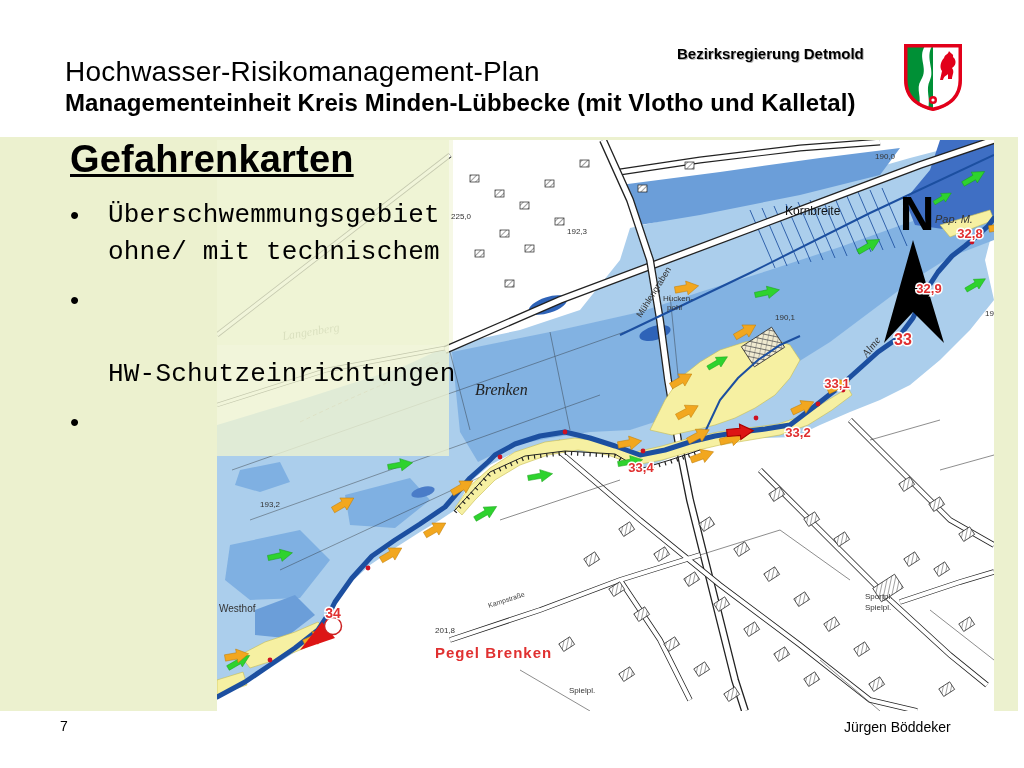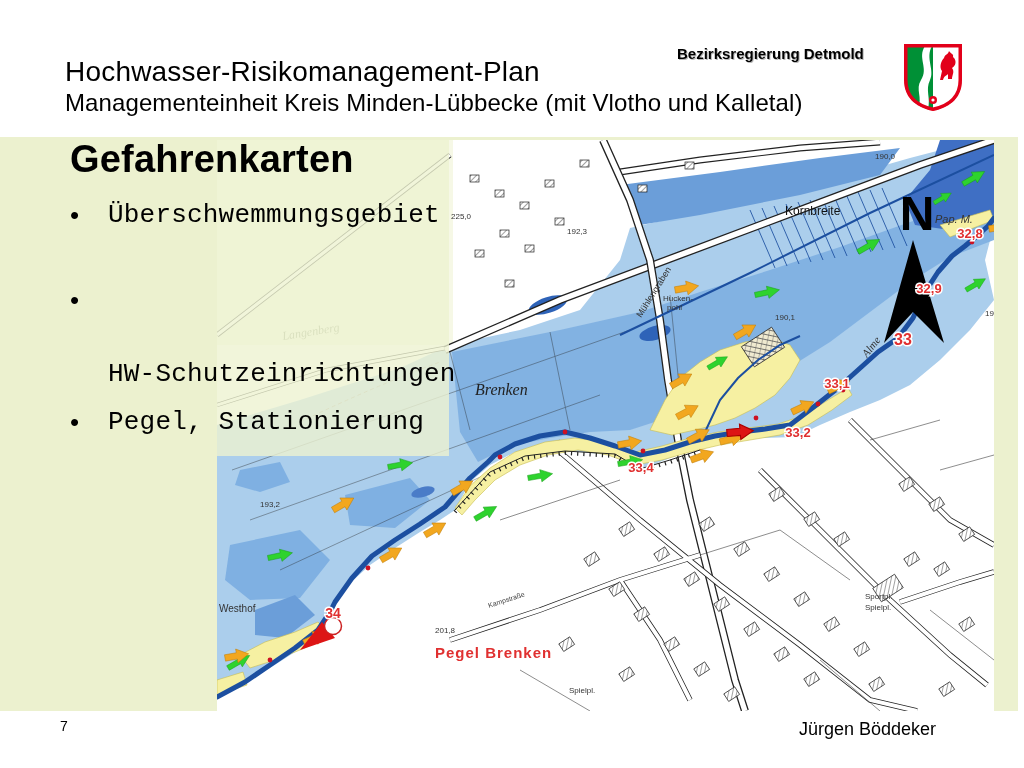--- a/index.html
+++ b/index.html
@@ -3,36 +3,36 @@
 <meta charset="utf-8">
 <style>
   html,body{margin:0;padding:0;background:#888;}
   .slide{position:relative;width:1024px;height:768px;background:#ffffff;overflow:hidden;
          font-family:"Liberation Sans",sans-serif;margin:0 auto;}
   .abs{position:absolute;}
   
   .org-label{left:677px;top:45px;font-size:15px;font-weight:bold;color:#000;
              text-shadow:1px 1px 0 #b8b8b8;}
   .title1{left:65px;top:56px;font-size:28px;font-weight:normal;color:#000;letter-spacing:.2px;white-space:nowrap;}
-  .title2{left:65px;top:89px;font-size:24px;font-weight:normal;color:#000;letter-spacing:.1px;white-space:nowrap;}
+  .title2{left:65px;top:89px;font-size:24px;font-weight:bold;color:#000;letter-spacing:.1px;white-space:nowrap;}
   
   .band{left:0;top:137px;width:1024px;height:574px;background:#ecf1cf;}
   .band-right-white{left:1018px;top:137px;width:6px;height:574px;background:#ffffff;}
   .map-wrap{left:217px;top:140px;width:777px;height:571px;background:#ffffff;}
   .map-wrap svg{display:block;}
   .overlay{left:217px;top:140px;width:232px;height:316px;background:rgba(237,242,209,0.80);}
   
-  .heading{left:70px;top:138px;font-size:38px;font-weight:bold;color:#000;letter-spacing:.2px;}
+  .heading{left:70px;top:138px;font-size:38px;font-weight:bold;color:#000;letter-spacing:.2px;text-decoration:underline;}
   .bullets{left:70px;top:197px;width:400px;color:#000;}
   .bullet{display:flex;margin-bottom:11px;}
   .bullet .marker{width:38px;font-size:26px;line-height:37px;flex:none;}
   .bullet .lines{font-size:26px;line-height:37px;letter-spacing:.2px;font-family:Liberation Mono, monospace;}
   
   .page-number{left:60px;top:718px;font-size:14px;color:#000;}
-  .author{left:799px;top:719px;font-size:18px;color:#000;}
+  .author{left:844px;top:719px;font-size:14px;color:#000;}
   .mlabel{font-family:"Liberation Sans",sans-serif;}
   .serifit{font-family:"Liberation Serif",serif;font-style:italic;}
 </style>
 </head>
 <body>
 
 <div class="slide">
 
   <div class="abs org-label">Bezirksregierung Detmold</div>
   <div class="abs title1">Hochwasser-Risikomanagement-Plan</div>
@@ -346,35 +346,32 @@
   </div>
 
   <div class="abs overlay"></div>
 
   <div class="abs heading">Gefahrenkarten</div>
   <div class="abs bullets">
     <div class="bullet">
       <span class="marker">•</span>
       <span class="lines">
         <span>Überschwemmungsgebiet</span><br>
-        <br>
+        <span>ohne/ mit technischem</span><br>
       </span>
     </div>
     <div class="bullet">
       <span class="marker">•</span>
       <span class="lines">
         <br>
         <br>
         <span>HW-Schutzeinrichtungen</span>
       </span>
     </div>
     <div class="bullet">
       <span class="marker">•</span>
-      <span class="lines">
-        <span>Pegel, Stationierung</span>
-      </span>
     </div>
   </div>
 
   <div class="abs page-number">7</div>
   <div class="abs author">Jürgen Böddeker</div>
 
 </div>
 
 </body></html>

